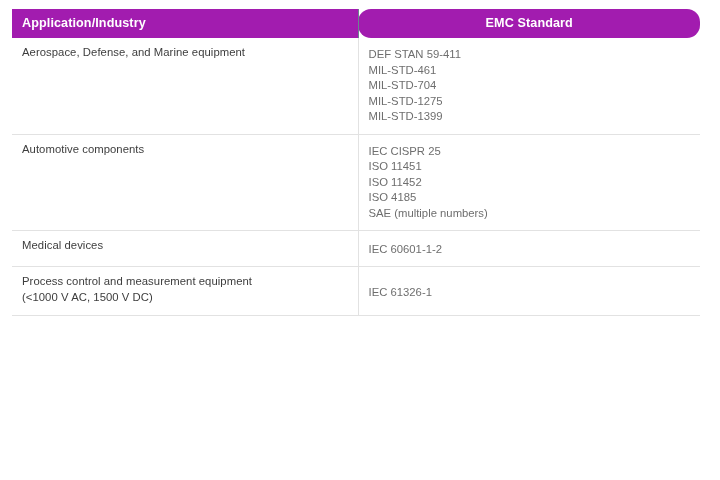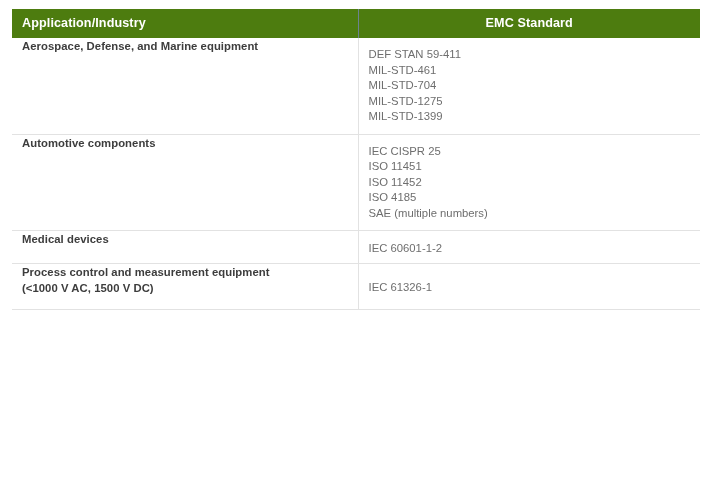--- a/index.html
+++ b/index.html
@@ -20,50 +20,51 @@
   table.emc {
     width: 688px;
     border-collapse: collapse;
     table-layout: fixed;
     background: #ffffff;
   }
   table.emc col.c1 { width: 346px; }
   table.emc col.c2 { width: 342px; }
 
   thead th {
-    background: #4d7c0f;
+    background: #a21caf;
     color: #ffffff;
     font-size: 12.6px;
     font-weight: bold;
     padding: 7px 10px 8px 10px;
     border: none;
     letter-spacing: 0.1px;
   }
   thead th.app-head {
     text-align: left;
     border-right: 1px solid #6b838f;
   }
   thead th.std-head {
     text-align: center;
+    border-radius: 13px;
   }
 
   tbody td {
     border-bottom: 1px solid #e2e2e2;
     font-size: 11.3px;
     line-height: 1.0;
     background: #ffffff;
   }
   tbody tr:first-child td { border-top: none; }
 
   td.app {
     color: #3d3d3d;
-    font-weight: bold;
+    font-weight: normal;
     text-align: left;
     vertical-align: top;
-    padding: 3px 10px 9px 10px;
+    padding: 9px 10px 9px 10px;
     border-right: 1px solid #e2e2e2;
     letter-spacing: 0.05px;
   }
   td.app .line2 { display: block; margin-top: 5px; }
 
   td.std {
     color: #6e6e6e;
     font-weight: normal;
     text-align: left;
     vertical-align: top;

